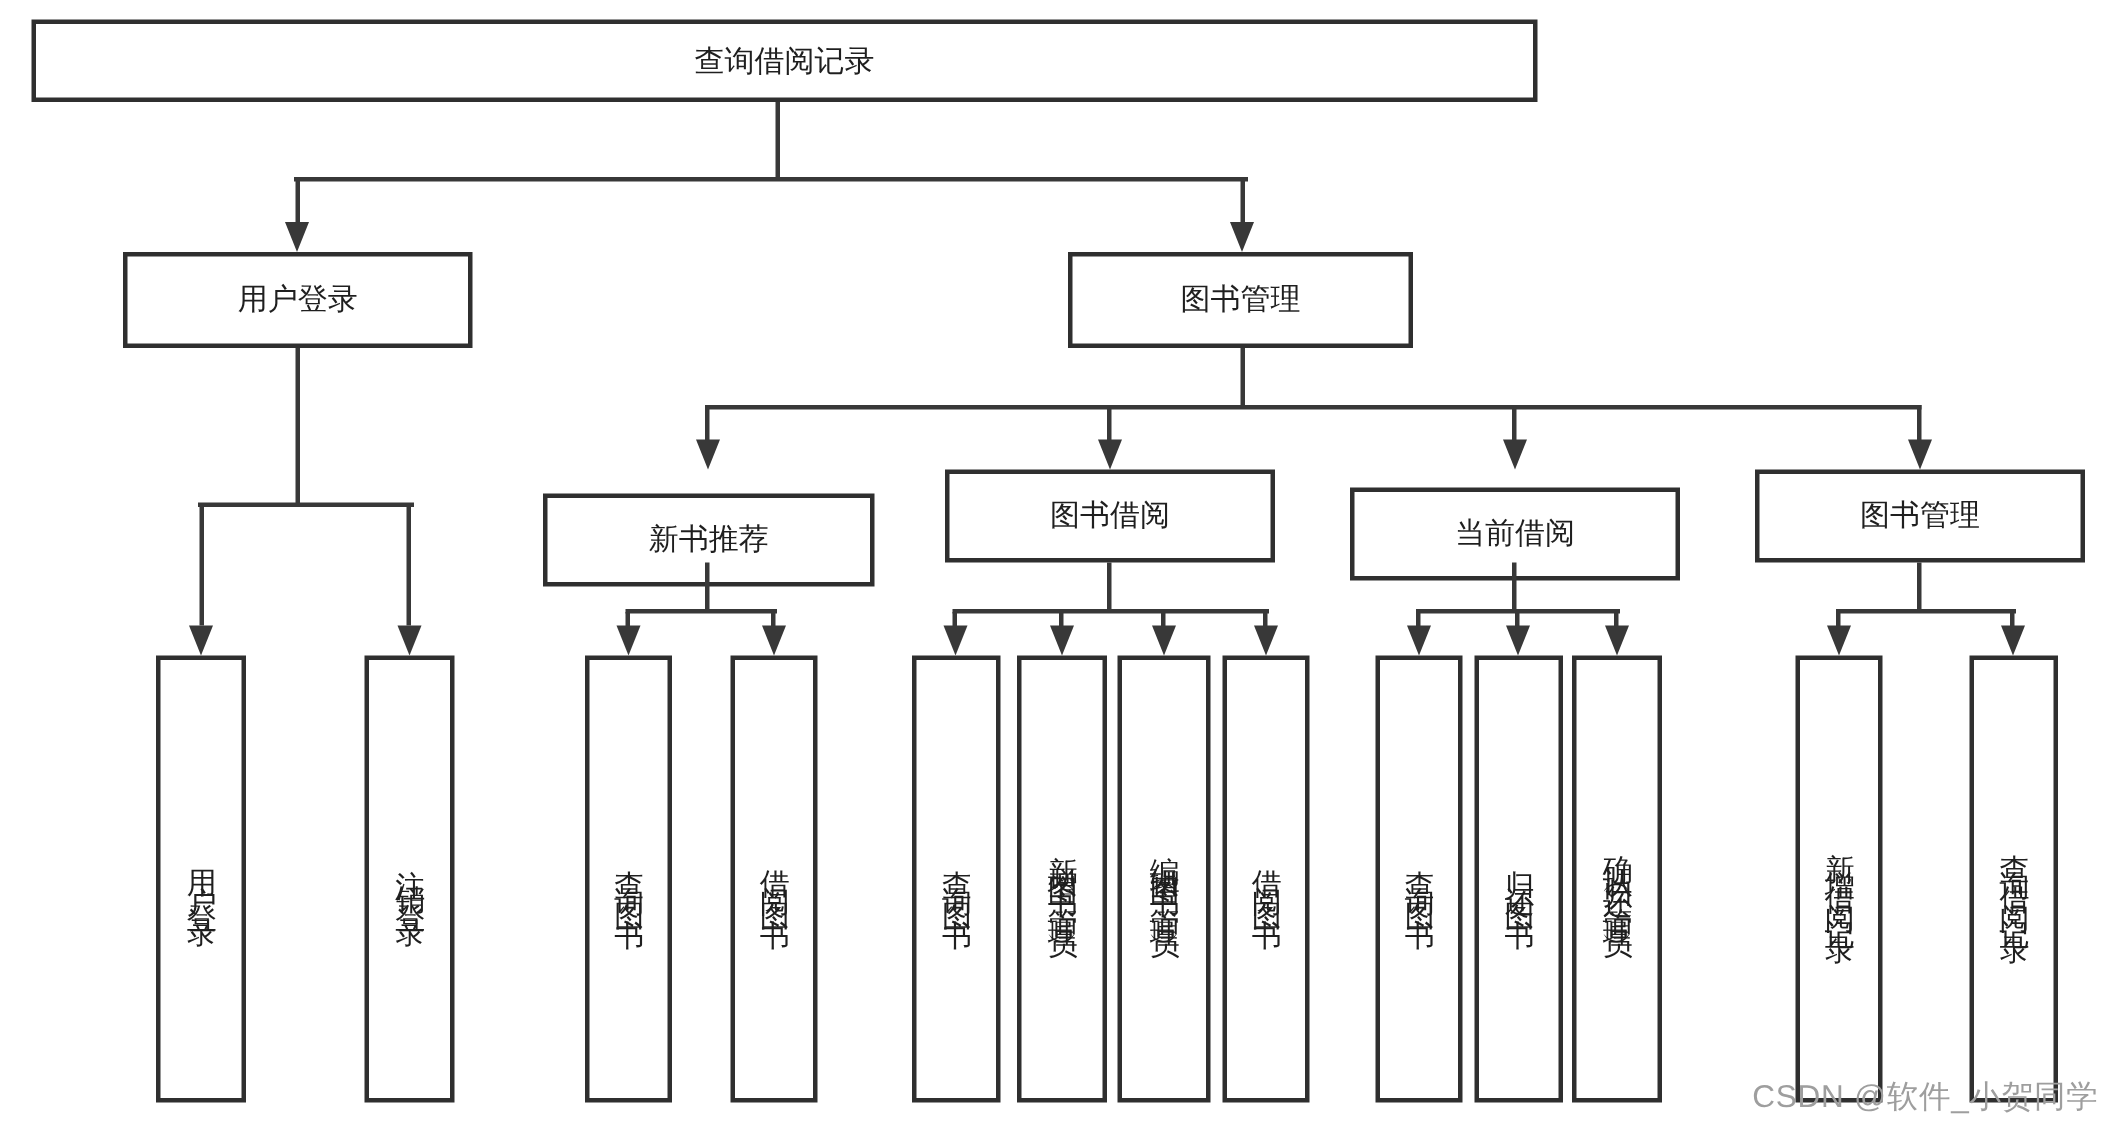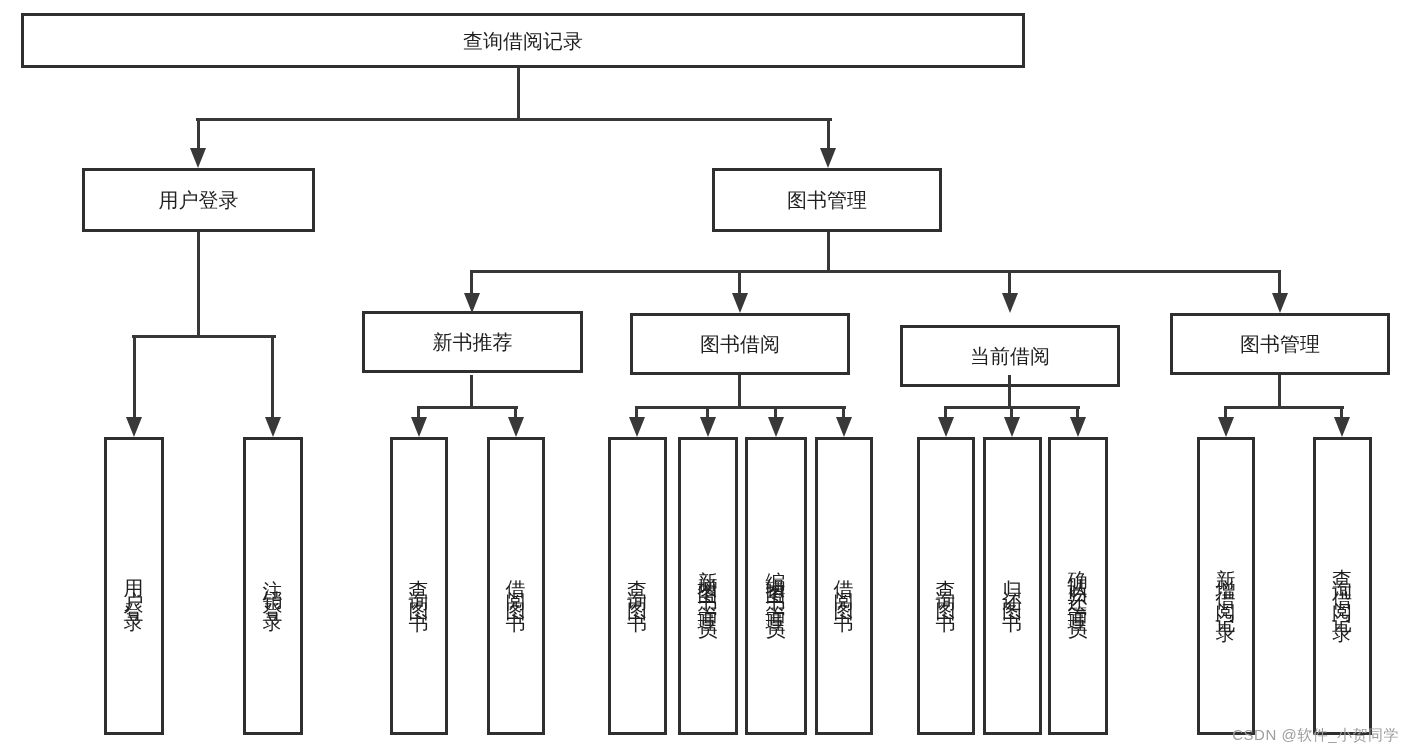--- a/index.html
+++ b/index.html
@@ -16,41 +16,41 @@
   .leaf { top:437px; height:298px; }
   .vtext { writing-mode:vertical-rl; text-orientation:mixed; letter-spacing:11px; }
   .vtext.long { letter-spacing:7px; }
   .hline, .vline { position:absolute; background:#383838; }
   .arrow {
     position:absolute; width:0; height:0;
     border-left:8px solid transparent; border-right:8px solid transparent;
     border-top:20px solid #383838;
   }
   .watermark {
-    position:absolute; right:6px; bottom:2px; font-size:15px;
+    position:absolute; right:6px; bottom:2px; font-size:21px;
     color:#9e9e9e; letter-spacing:0.5px; white-space:nowrap;
   }
 </style>
 </head>
 <body>
 
 <div class="canvas">
 
   <div class="box" style="left:21px;top:13px;width:1004px;height:55px;">
     <span>查询借阅记录</span>
   </div>
 
   <div class="box" style="left:82px;top:168px;width:233px;height:64px;">
     <span>用户登录</span>
   </div>
   <div class="box" style="left:712px;top:168px;width:230px;height:64px;">
     <span>图书管理</span>
   </div>
 
-  <div class="box" style="left:362px;top:311px;width:221px;height:62px;">
+  <div class="box" style="left:362px;top:329px;width:221px;height:62px;">
     <span>新书推荐</span>
   </div>
   <div class="box" style="left:630px;top:313px;width:220px;height:62px;">
     <span>图书借阅</span>
   </div>
   <div class="box" style="left:900px;top:325px;width:220px;height:62px;">
     <span>当前借阅</span>
   </div>
   <div class="box" style="left:1170px;top:313px;width:220px;height:62px;">
     <span>图书管理</span>

